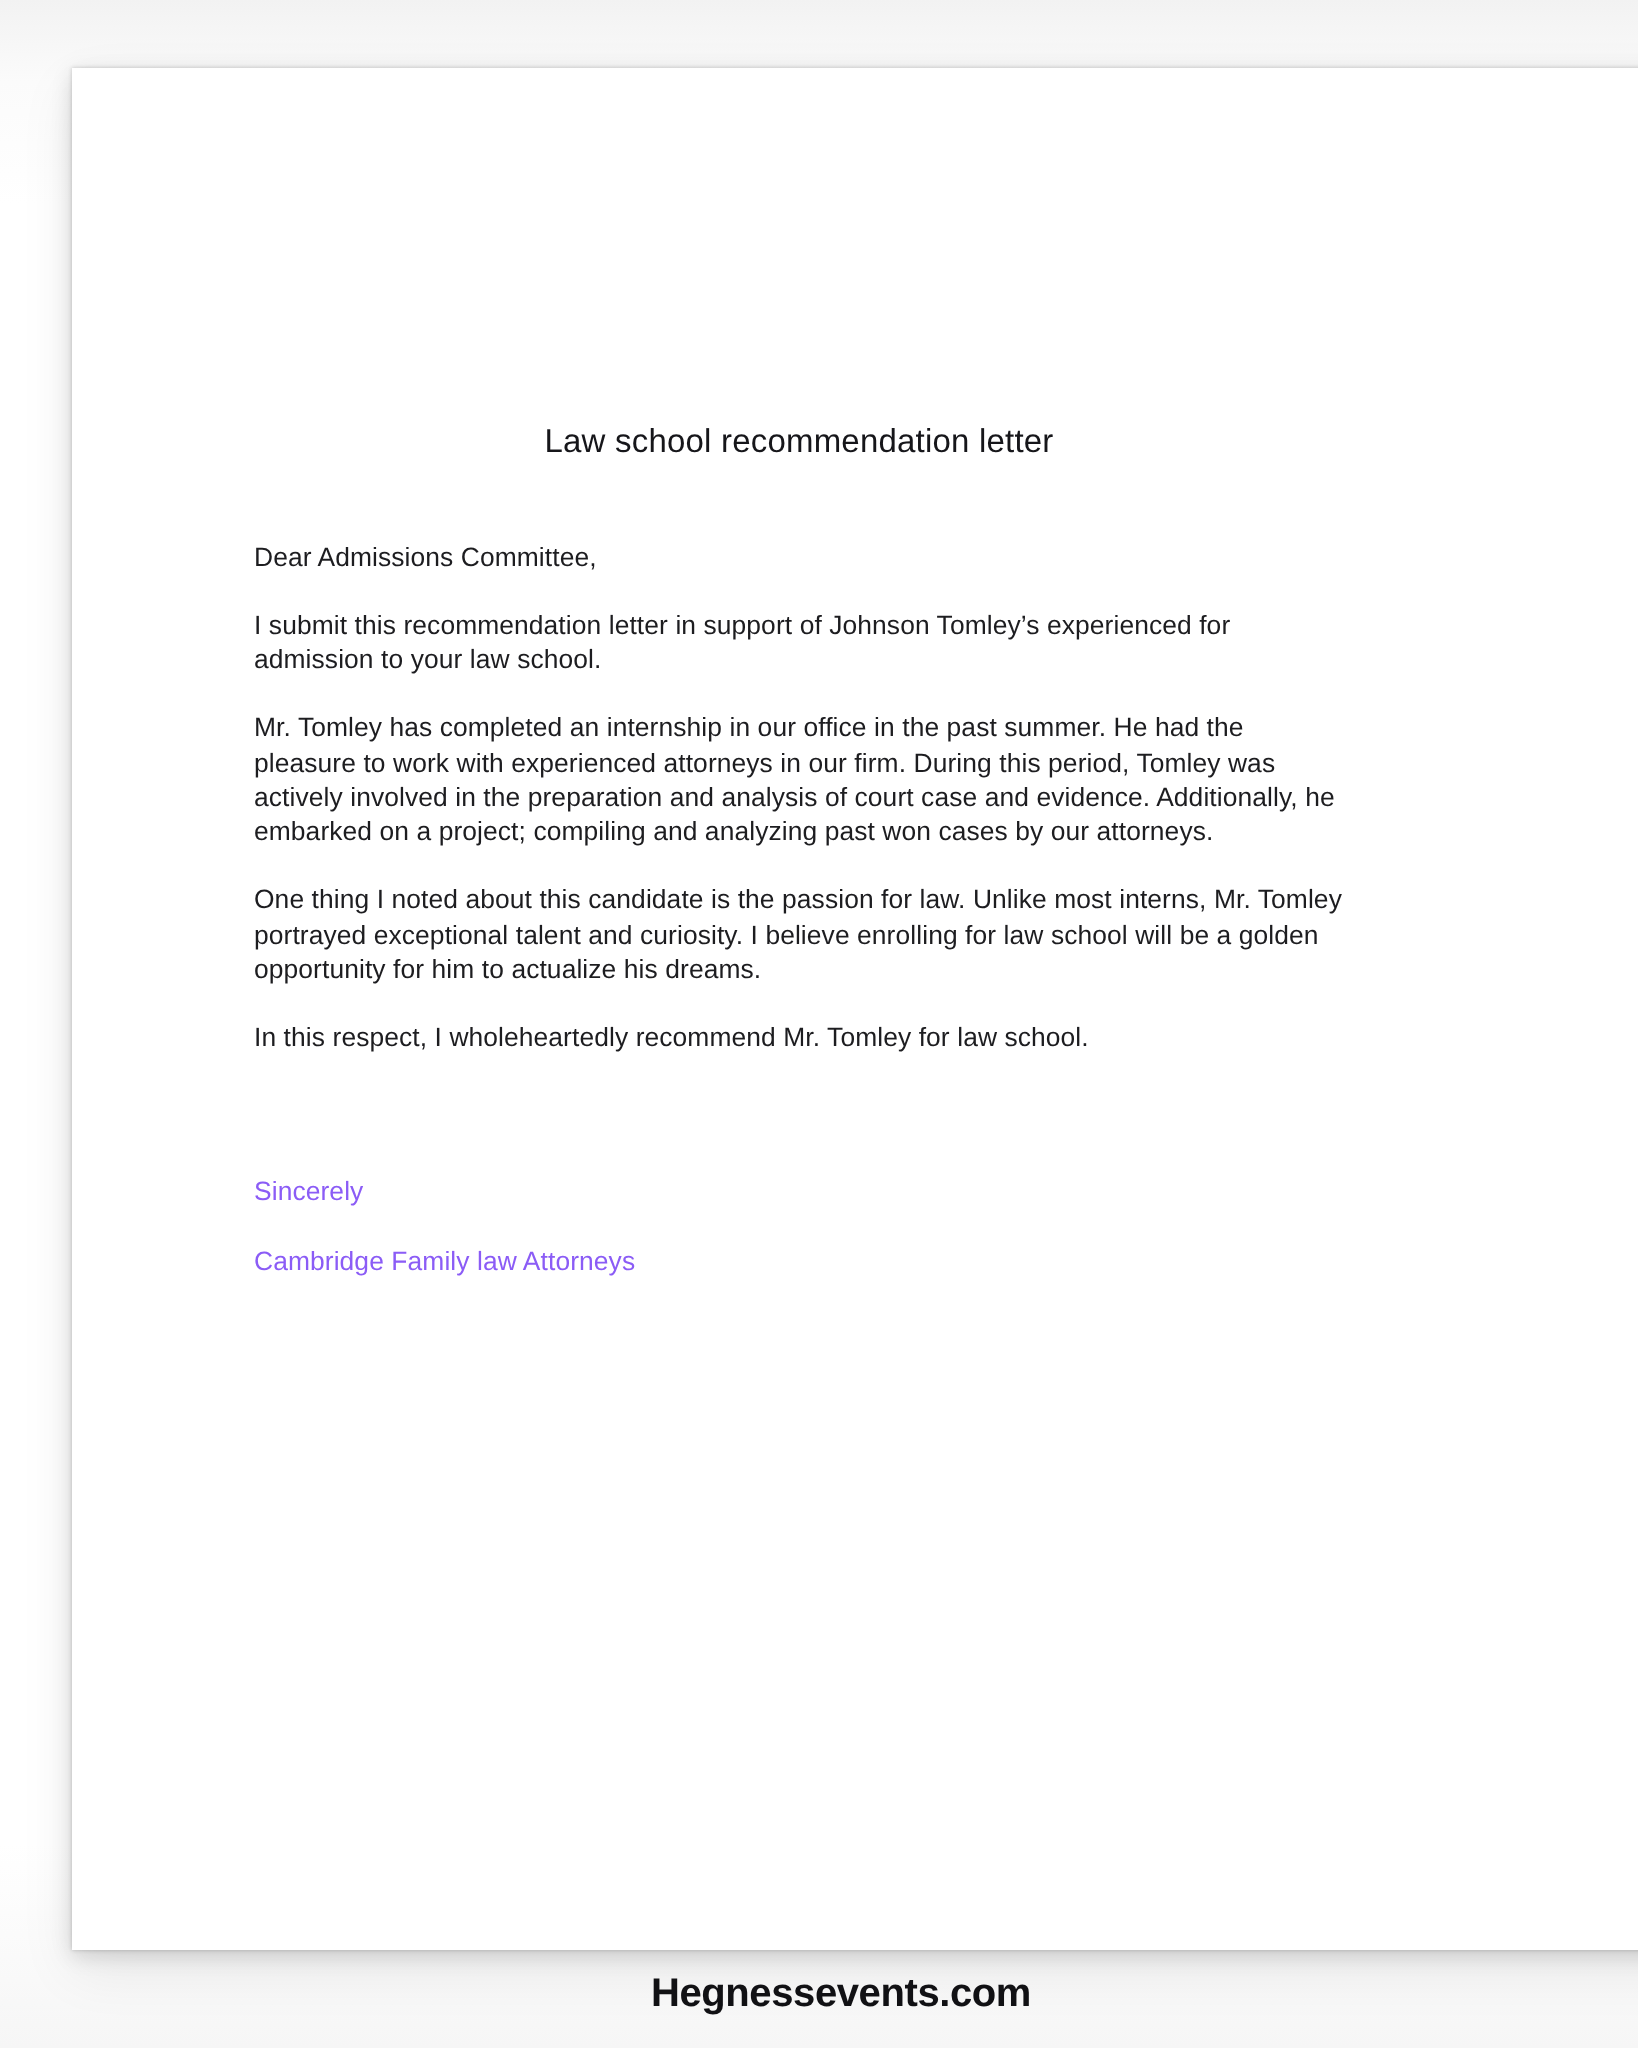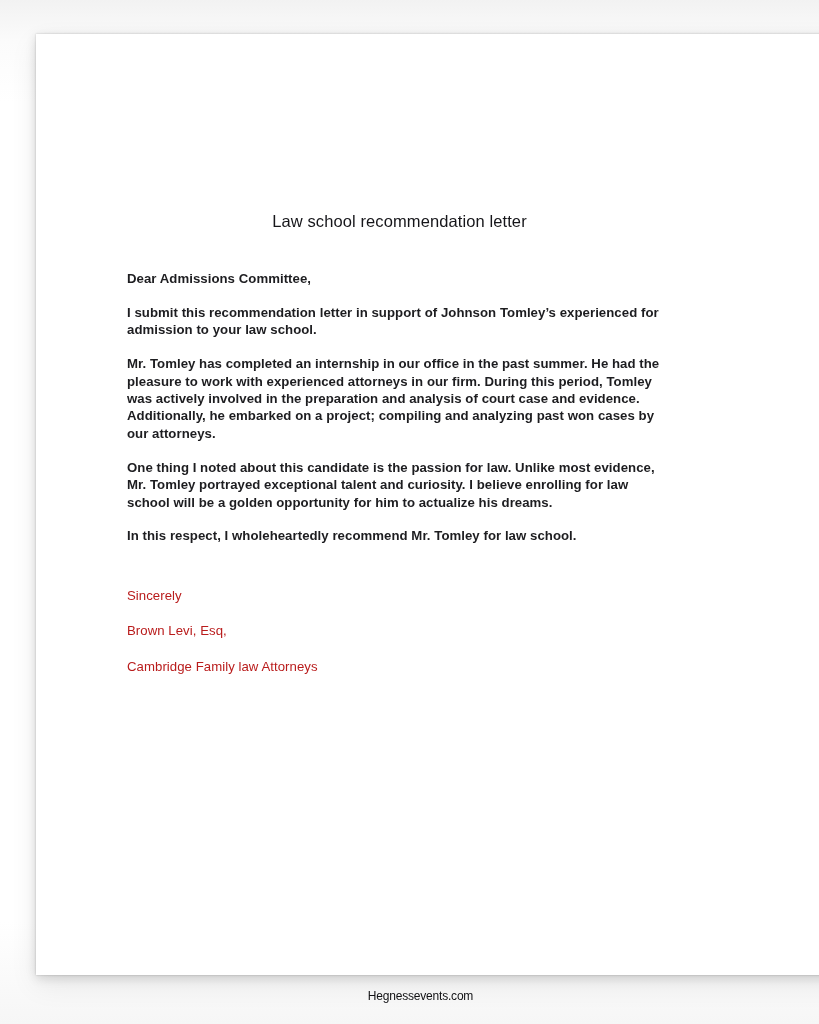--- a/index.html
+++ b/index.html
@@ -66,53 +66,52 @@
     width: 545px;
   }
 
   .para {
     font-size: 13.2px;
     line-height: 17.4px;
     color: #1d1d20;
     margin: 0 0 16.5px 0;
     text-align: left;
     letter-spacing: 0.05px;
-    font-weight: bold;
   }
 
   .para.tight { margin-bottom: 29px; }
 
   
   .sign-block {
     position: absolute;
     top: 553px;          
     left: 0;
     width: 545px;
   }
   .sign-line {
     font-size: 13.2px;
     line-height: 17.4px;
-    color: #b91c1c;
+    color: #8b5cf6;
     margin: 0 0 18px 0;
     letter-spacing: 0.05px;
   }
   .sign-line:last-child { margin-bottom: 12px; }
 
   
   #footer {
     position: absolute;
     left: 0;
     top: 986px;
     width: 819px;
     text-align: center;
   }
   #footer .site {
     display: inline-block;
-    font-size: 12px;
-    font-weight: 400;
+    font-size: 20px;
+    font-weight: 700;
     color: #111114;
     letter-spacing: -0.2px;
     font-family: "Liberation Sans", sans-serif;
     padding-left: 22px;
   }
 </style>
 </head>
 <body>
 
 <div id="canvas">
@@ -124,29 +123,28 @@
       <div class="letter-title">Law school recommendation letter</div>
 
       <div class="body-block">
 
         <p class="para">Dear Admissions Committee,</p>
 
         <p class="para">I submit this recommendation letter in support of Johnson Tomley’s experienced for admission to your law school.</p>
 
         <p class="para">Mr. Tomley has completed an internship in our office in the past summer. He had the pleasure to work with experienced attorneys in our firm. During this period, Tomley was actively involved in the preparation and analysis of court case and evidence. Additionally, he embarked on a project; compiling and analyzing past won cases by our attorneys.</p>
 
-        <p class="para">One thing I noted about this candidate is the passion for law. Unlike most evidence, Mr. Tomley portrayed exceptional talent and curiosity. I believe enrolling for law school will be a golden opportunity for him to actualize his dreams.</p>
+        <p class="para">One thing I noted about this candidate is the passion for law. Unlike most interns, Mr. Tomley portrayed exceptional talent and curiosity. I believe enrolling for law school will be a golden opportunity for him to actualize his dreams.</p>
 
         <p class="para tight">In this respect, I wholeheartedly recommend Mr. Tomley for law school.</p>
 
       </div>
 
       <div class="sign-block">
         <p class="sign-line">Sincerely</p>
-        <p class="sign-line">Brown Levi, Esq,</p>
         <p class="sign-line">Cambridge Family law Attorneys</p>
       </div>
 
     </div>
   </div>
 
   <div id="footer">
     <span class="site">Hegnessevents.com</span>
   </div>
 

